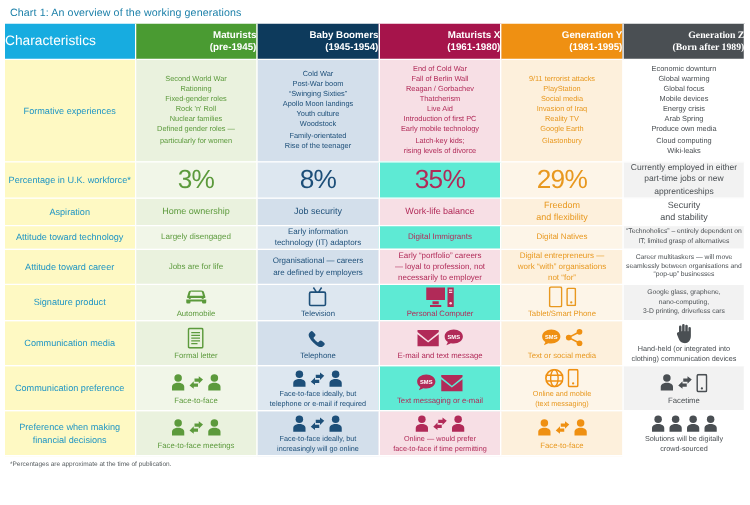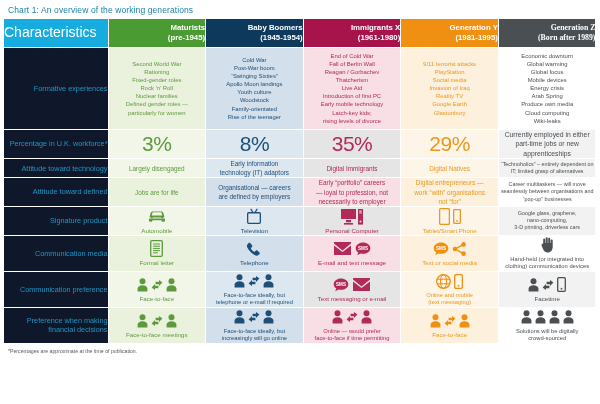--- a/index.html
+++ b/index.html
@@ -32,44 +32,44 @@
   col.c-gen{width:97.6px;}
 
   
   .hd{
     height:28px;text-align:right;color:#ffffff;
     font-size:7.8px;line-height:1.28;font-weight:bold;
   }
   .hd .sub{font-weight:bold;}
   .hd-label{
     background:#17ace0;color:#ffffff;text-align:left;
-    padding-left:7px;font-size:14px;font-weight:normal;
+    padding-left:7px;font-size:11px;font-weight:normal;
   }
   .hd-mat{background:#4a9b32;}
   .hd-bb{background:#0d3a5c;}
   .hd-gx{background:#a6144b;}
   .hd-gy{background:#ef9012;}
   .hd-gz{background:#4a4f53;font-family:Liberation Serif, serif;}
 
   
   .rl{
-    background:#0f172a;color:#2196c4;font-size:7.3px;
-    padding:4px 6px;line-height:1.3;text-align:right;
+    background:#fef9c3;color:#2196c4;font-size:7.3px;
+    padding:4px 6px;line-height:1.3;text-align:center;
   }
 
   
   .b-mat{background:#eaf2de;color:#5c9a3c;}
   .b-bb{background:#d3dfeb;color:#1d4f79;}
   .b-gx{background:#f7dfe5;color:#b12a58;}
   .b-gy{background:#fdf0dc;color:#e8981f;}
   .b-gz{background:#ffffff;color:#4a4f53;}
 
   .b-mat.alt{background:#f1f6e8;}
   .b-bb.alt{background:#dde7f0;}
-  .b-gx.alt{background:#e5e5e5;}
+  .b-gx.alt{background:#5eead4;}
   .b-gy.alt{background:#fdf5e8;}
   .b-gz.alt{background:#f2f2f2;}
 
   .cell{
     text-align:center;font-size:6.4px;line-height:1.42;
     padding:4px 4px;
   }
   .cell.lines{font-size:5.9px;line-height:1.37;padding:4px 3px;}
   .cell.mid{font-size:7.2px;}
   .cell.small{font-size:5.4px;line-height:1.35;}
@@ -113,21 +113,21 @@
       <th class="hd hd-label">Characteristics</th>
       <th class="hd hd-mat">
         <div>Maturists</div>
         <div class="sub">(pre-1945)</div>
       </th>
       <th class="hd hd-bb">
         <div>Baby Boomers</div>
         <div class="sub">(1945-1954)</div>
       </th>
       <th class="hd hd-gx">
-        <div>Immigrants X</div>
+        <div>Maturists X</div>
         <div class="sub">(1961-1980)</div>
       </th>
       <th class="hd hd-gy">
         <div>Generation Y</div>
         <div class="sub">(1981-1995)</div>
       </th>
       <th class="hd hd-gz">
         <div>Generation Z</div>
         <div class="sub">(Born after 1989)</div>
       </th>
@@ -152,32 +152,40 @@
       </td>
       <td class="cell b-gx alt">
         <span class="pct">35%</span>
       </td>
       <td class="cell b-gy alt">
         <span class="pct">29%</span>
       </td>
       <td class="cell pct-note b-gz alt">Currently employed in either part-time jobs or new apprenticeships</td>
     </tr>
 
+    <tr>
+      <td class="rl">Aspiration</td>
+      <td class="cell mid b-mat">Home ownership</td>
+      <td class="cell mid b-bb">Job security</td>
+      <td class="cell mid b-gx">Work-life balance</td>
+      <td class="cell mid b-gy">Freedom<br>and flexibility</td>
+      <td class="cell mid b-gz">Security<br>and stability</td>
+    </tr>
 
     <tr>
       <td class="rl">Attitude toward technology</td>
       <td class="cell b-mat alt">Largely disengaged</td>
       <td class="cell b-bb alt">Early information<br>technology (IT) adaptors</td>
       <td class="cell b-gx alt">Digital Immigrants</td>
       <td class="cell b-gy alt">Digital Natives</td>
       <td class="cell small b-gz alt">“Technoholics” – entirely dependent on IT; limited grasp of alternatives</td>
     </tr>
 
     <tr>
-      <td class="rl">Attitude toward defined</td>
+      <td class="rl">Attitude toward career</td>
       <td class="cell b-mat">Jobs are for life</td>
       <td class="cell b-bb">Organisational — careers<br>are defined by employers</td>
       <td class="cell b-gx">Early “portfolio” careers<br>— loyal to profession, not<br>necessarily to employer</td>
       <td class="cell b-gy">Digital entrepreneurs —<br>work “with” organisations<br>not “for”</td>
       <td class="cell small b-gz">Career multitaskers — will move seamlessly between organisations and “pop-up” businesses</td>
     </tr>
 
     <tr>
       <td class="rl">Signature product</td>
 

